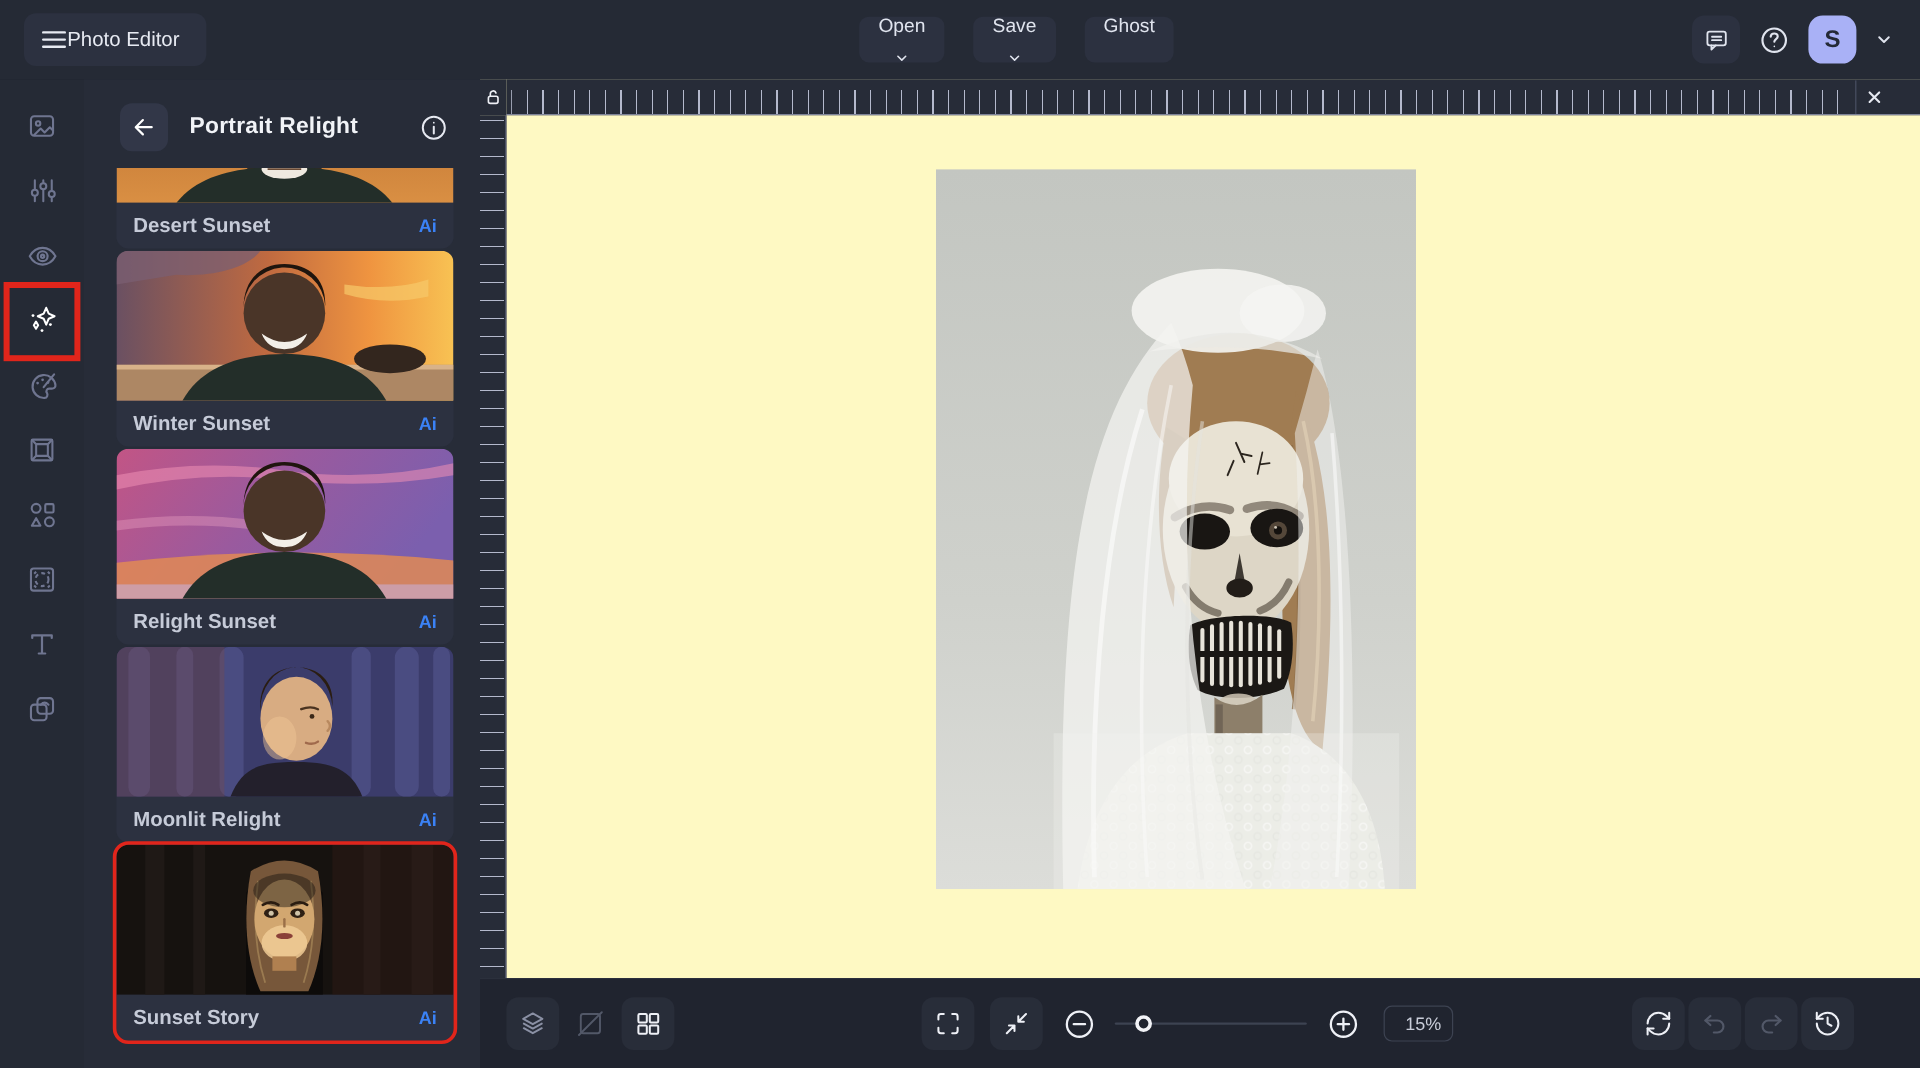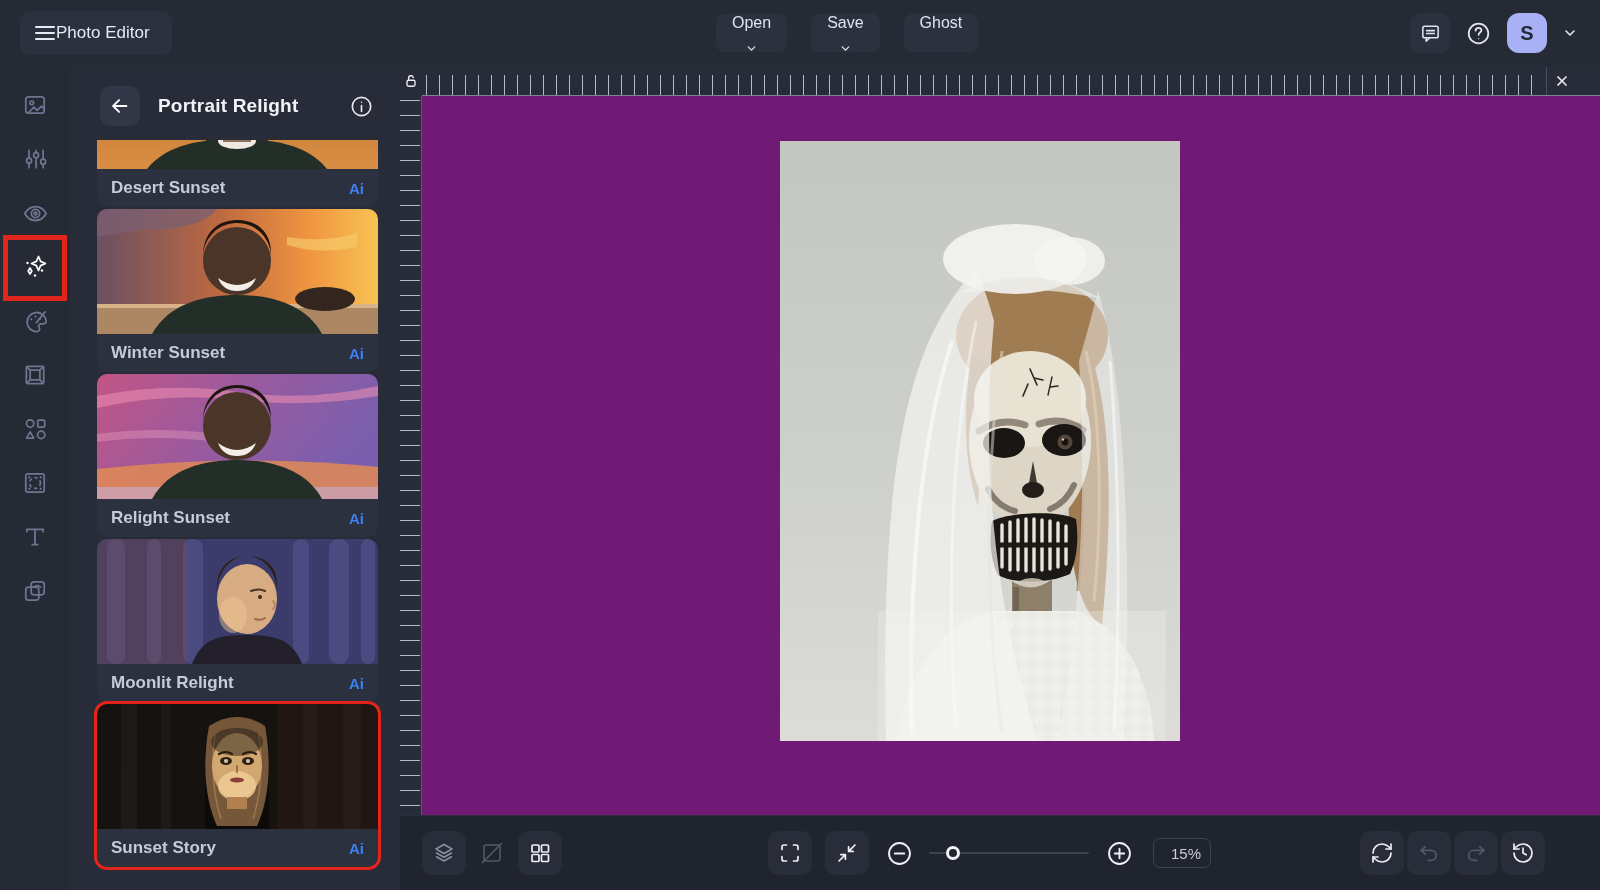--- a/index.html
+++ b/index.html
@@ -47,21 +47,21 @@
   .preset-card { position:relative; border-radius:10px; background:#2c3140; overflow:hidden;
                  margin-bottom:2px; cursor:pointer; }
   .preset-card.clipped { margin-top:-96px; }
   .preset-card.selected { outline:3px solid #e1251b; outline-offset:0; }
   .preset-thumb { width:100%; height:125px; }
   .preset-label { height:38px; display:flex; align-items:center; padding:0 14px; }
   .preset-name { font-size:17px; font-weight:bold; color:#c6cbd8;text-align:right; }
   .preset-badge { margin-left:auto; font-size:15px; font-weight:bold; color:#3b82f6; }
 
   
-  .canvas-area { position:absolute; left:400px; top:66px; width:1200px; height:824px; background:#701a75; }
+  .canvas-area { position:absolute; left:400px; top:66px; width:1200px; height:824px; background:#fef9c3; }
   .ruler-corner { position:absolute; left:0; top:0; width:22px; height:30px; background:#272c38;
                   display:flex; align-items:center; justify-content:center; color:#eef0f6;
                   border:none; cursor:pointer; }
   .h-ruler { position:absolute; left:22px; top:0; right:0; height:30px; background:#272c38;
              border-bottom:1px solid #7e8398; }
   .h-ruler .ticks { position:absolute; left:4px; right:62px; bottom:0; height:20px;
              background:repeating-linear-gradient(to right, #b4b9cc 0 1px, transparent 1px 13px); }
   .close-x { position:absolute; right:24px; top:1px; width:30px; height:28px; background:transparent;
              border:none; border-left:1px solid #4a5063; color:#e6e9f1; cursor:pointer;
              display:flex; align-items:center; justify-content:center; }

